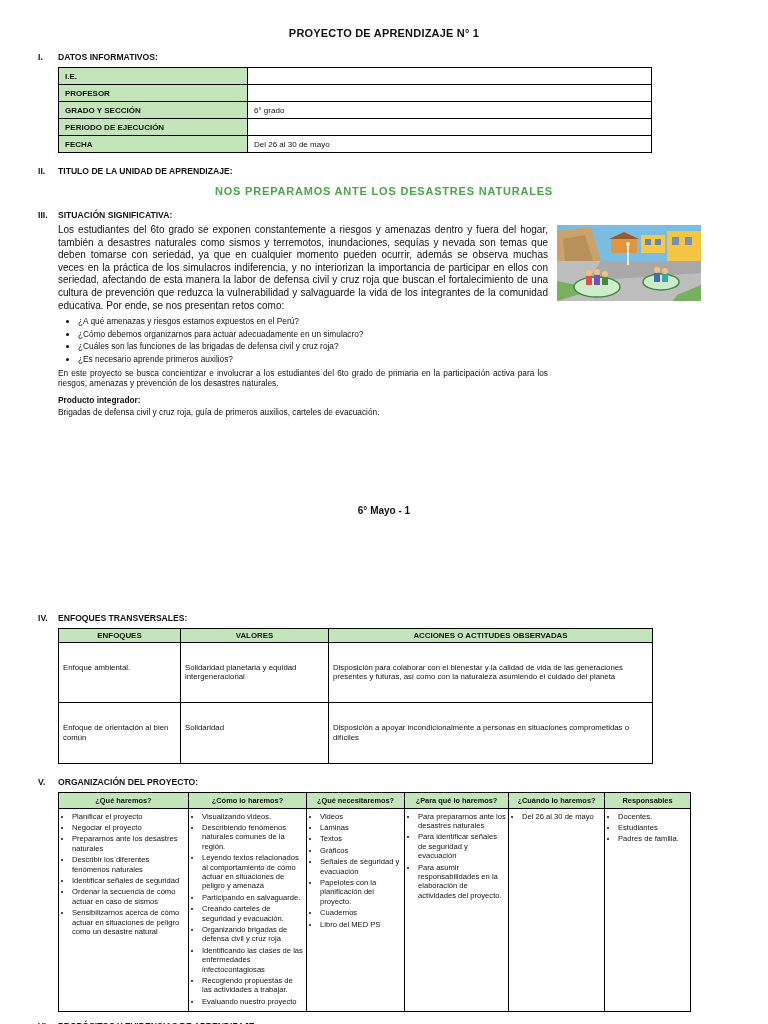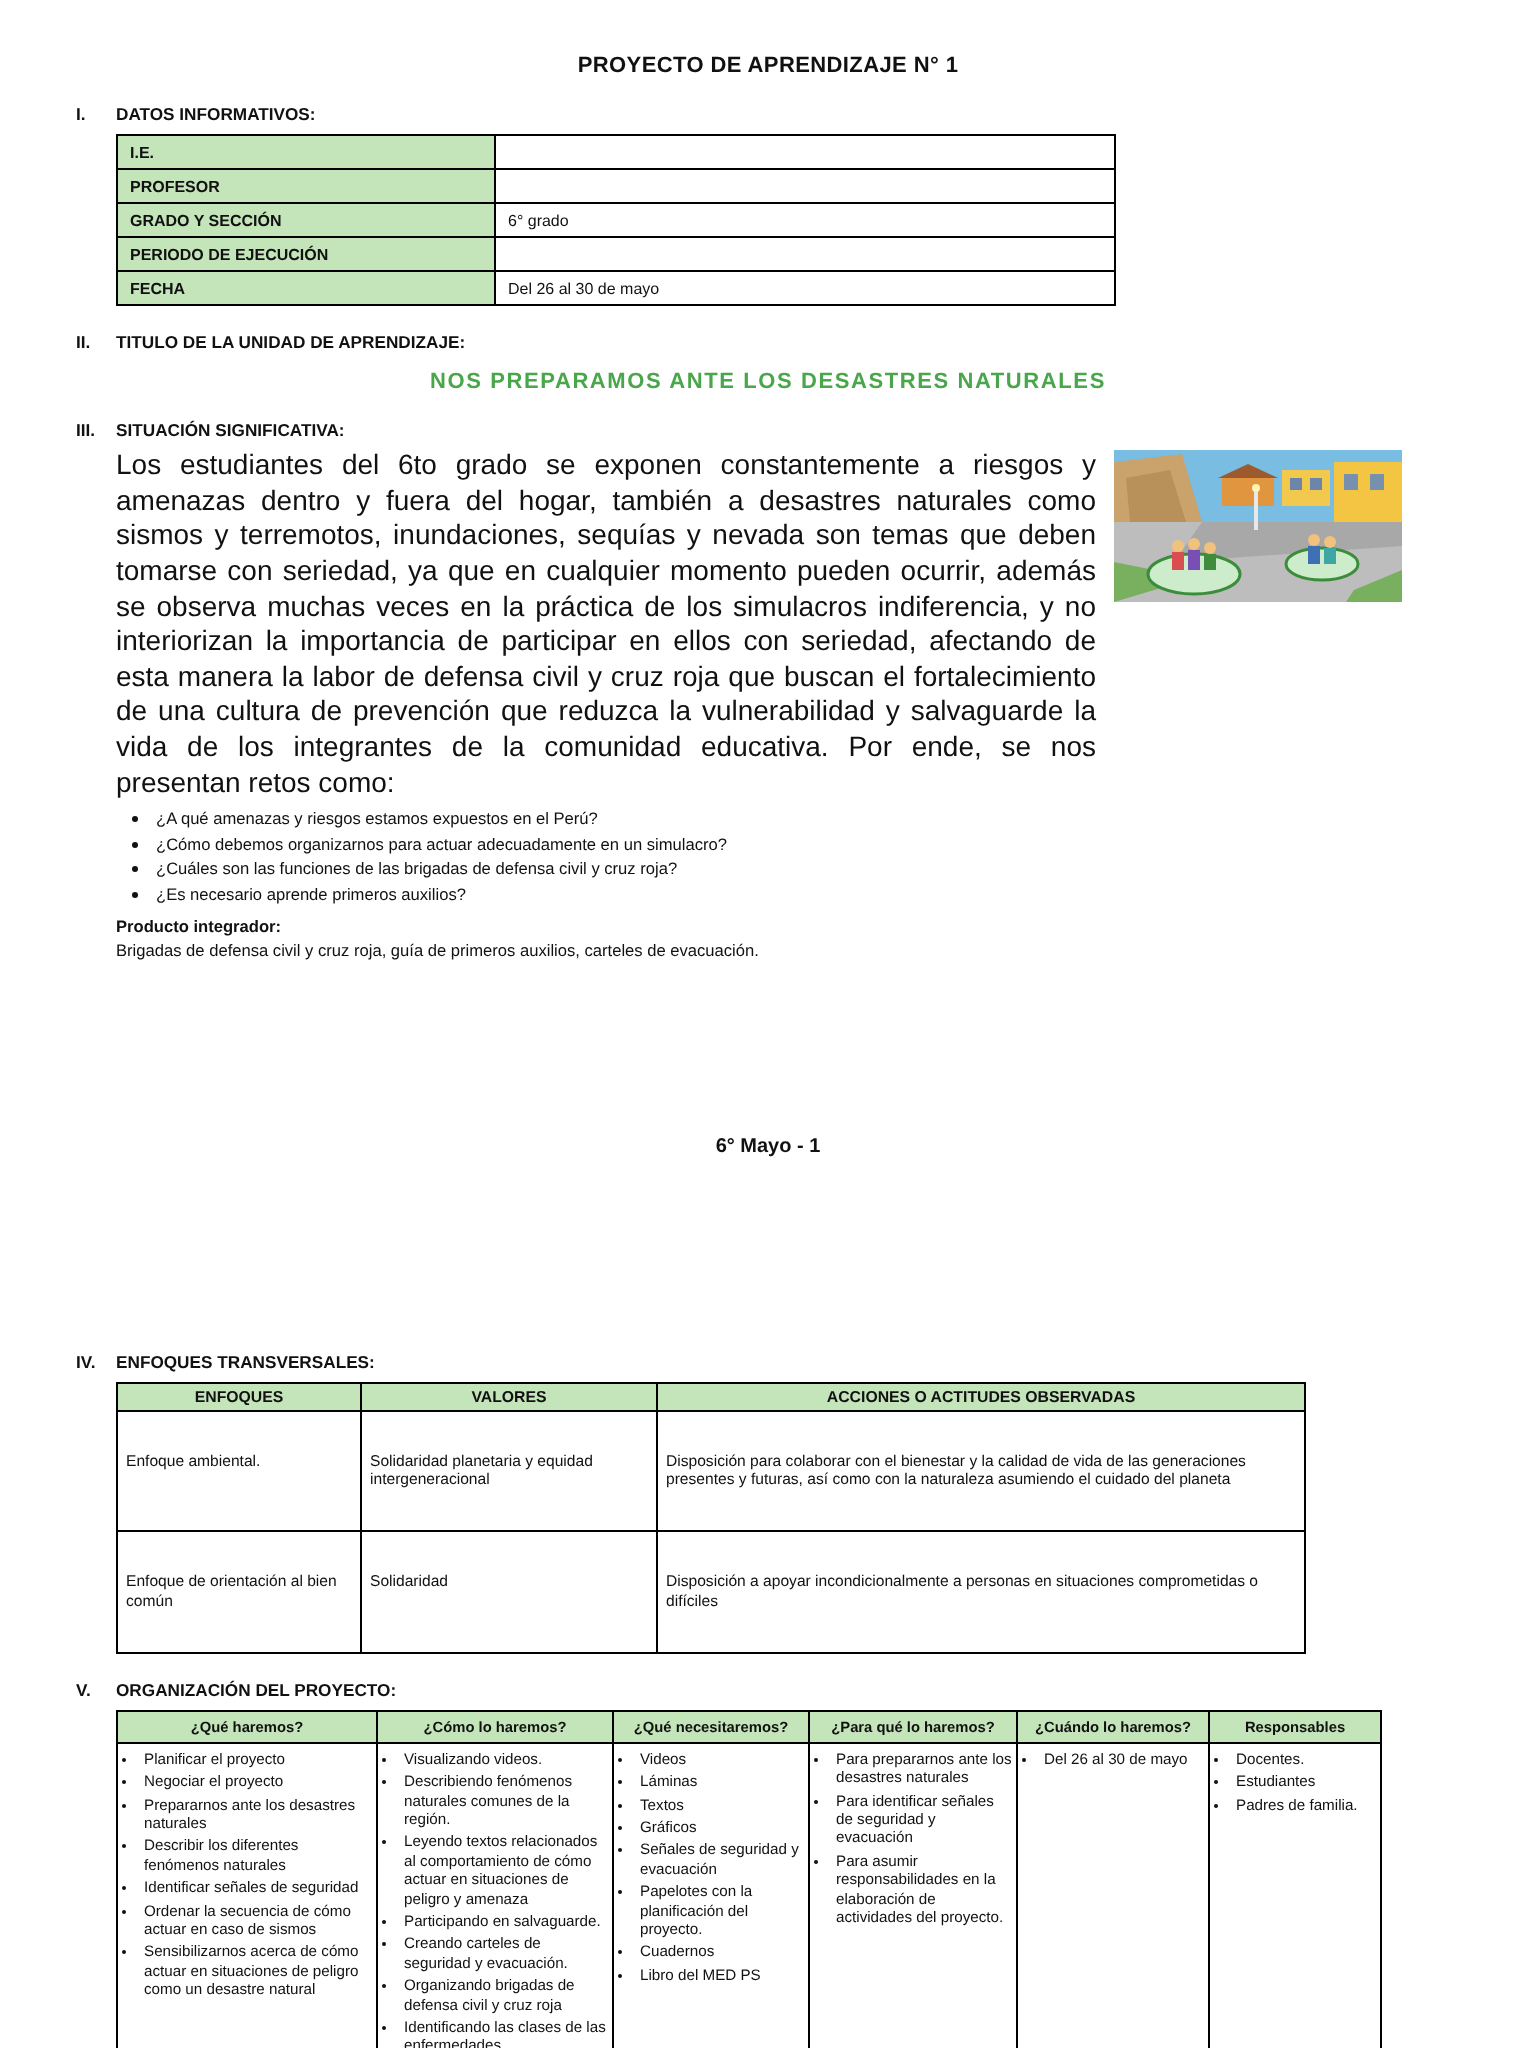--- a/index.html
+++ b/index.html
@@ -23,21 +23,21 @@
     display: flex;
     margin: 13px 0 0 38px;
     font-weight: bold;
     font-size: 8.6px;
   }
   .sec .sec-num { width: 20px; flex: 0 0 20px; }
   
   table.datos {
     margin: 5px 0 0 58px;
     border-collapse: collapse;
-    width: 500px;
+    width: 594px;
     table-layout: fixed;
   }
   table.datos td {
     border: 1px solid #000;
     font-size: 8px;
     padding: 2px 6px;
     height: 12px;
     overflow: hidden;
   }
   table.datos td.lbl {
@@ -56,21 +56,21 @@
   
   .sit {
     position: relative;
     margin: 4px 0 0 58px;
     width: 652px;
     padding-right: 162px;
     box-sizing: border-box;
   }
   .sit p.main {
     margin: 0;
-    font-size: 14px;
+    font-size: 10px;
     line-height: 1.26;
     text-align: justify;
   }
   .illustration {
     position: absolute;
     top: 1px;
     right: 9px;
     width: 144px;
     height: 76px;
   }
@@ -244,20 +244,21 @@
 
         <li>¿A qué amenazas y riesgos estamos expuestos en el Perú?</li>
 
         <li>¿Cómo debemos organizarnos para actuar adecuadamente en un simulacro?</li>
 
         <li>¿Cuáles son las funciones de las brigadas de defensa civil y cruz roja?</li>
 
         <li>¿Es necesario aprende primeros auxilios?</li>
       </ul>
 
+    <p class="closing">En este proyecto se busca concientizar e involucrar a los estudiantes del 6to grado de primaria en la participación activa para los riesgos, amenazas y prevención de los desastres naturales.</p>
     <p class="producto-label">Producto integrador:</p>
     <p class="producto-text">Brigadas de defensa civil y cruz roja, guía de primeros auxilios, carteles de evacuación.</p>
   </div>
 
   <div class="page-footer">6° Mayo - 1</div>
 
   <div class="page-break-gap"></div>
 
   <div class="sec">
     <span class="sec-num">IV.</span>

